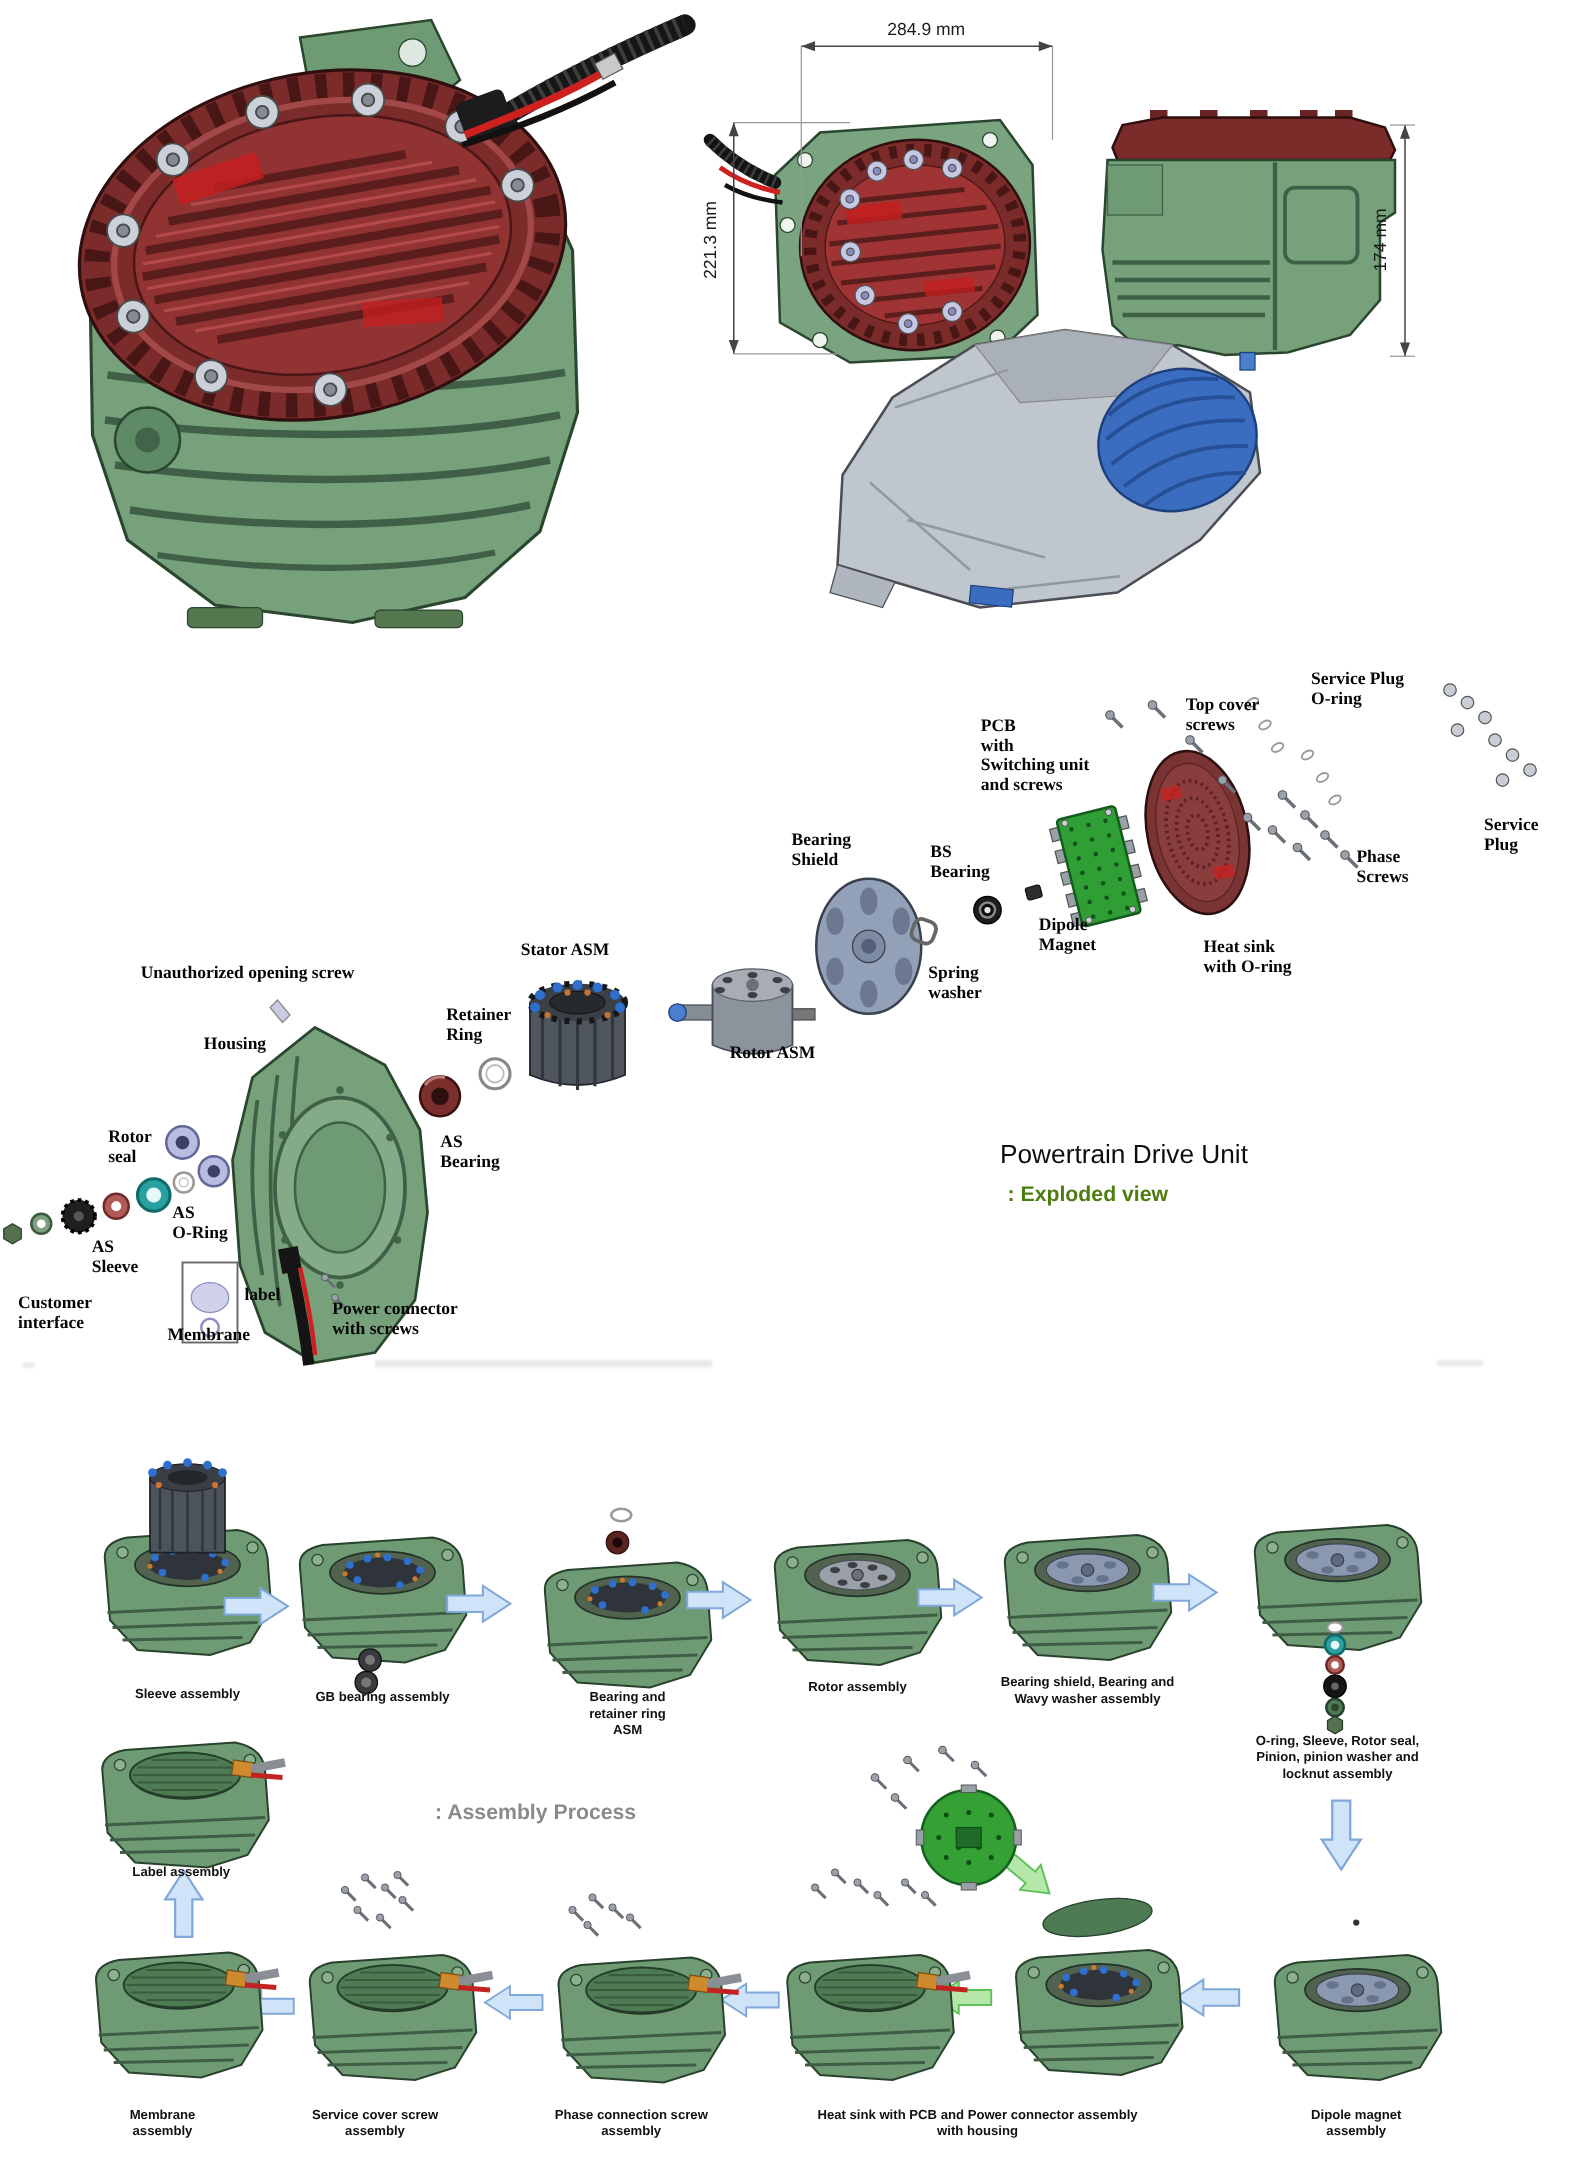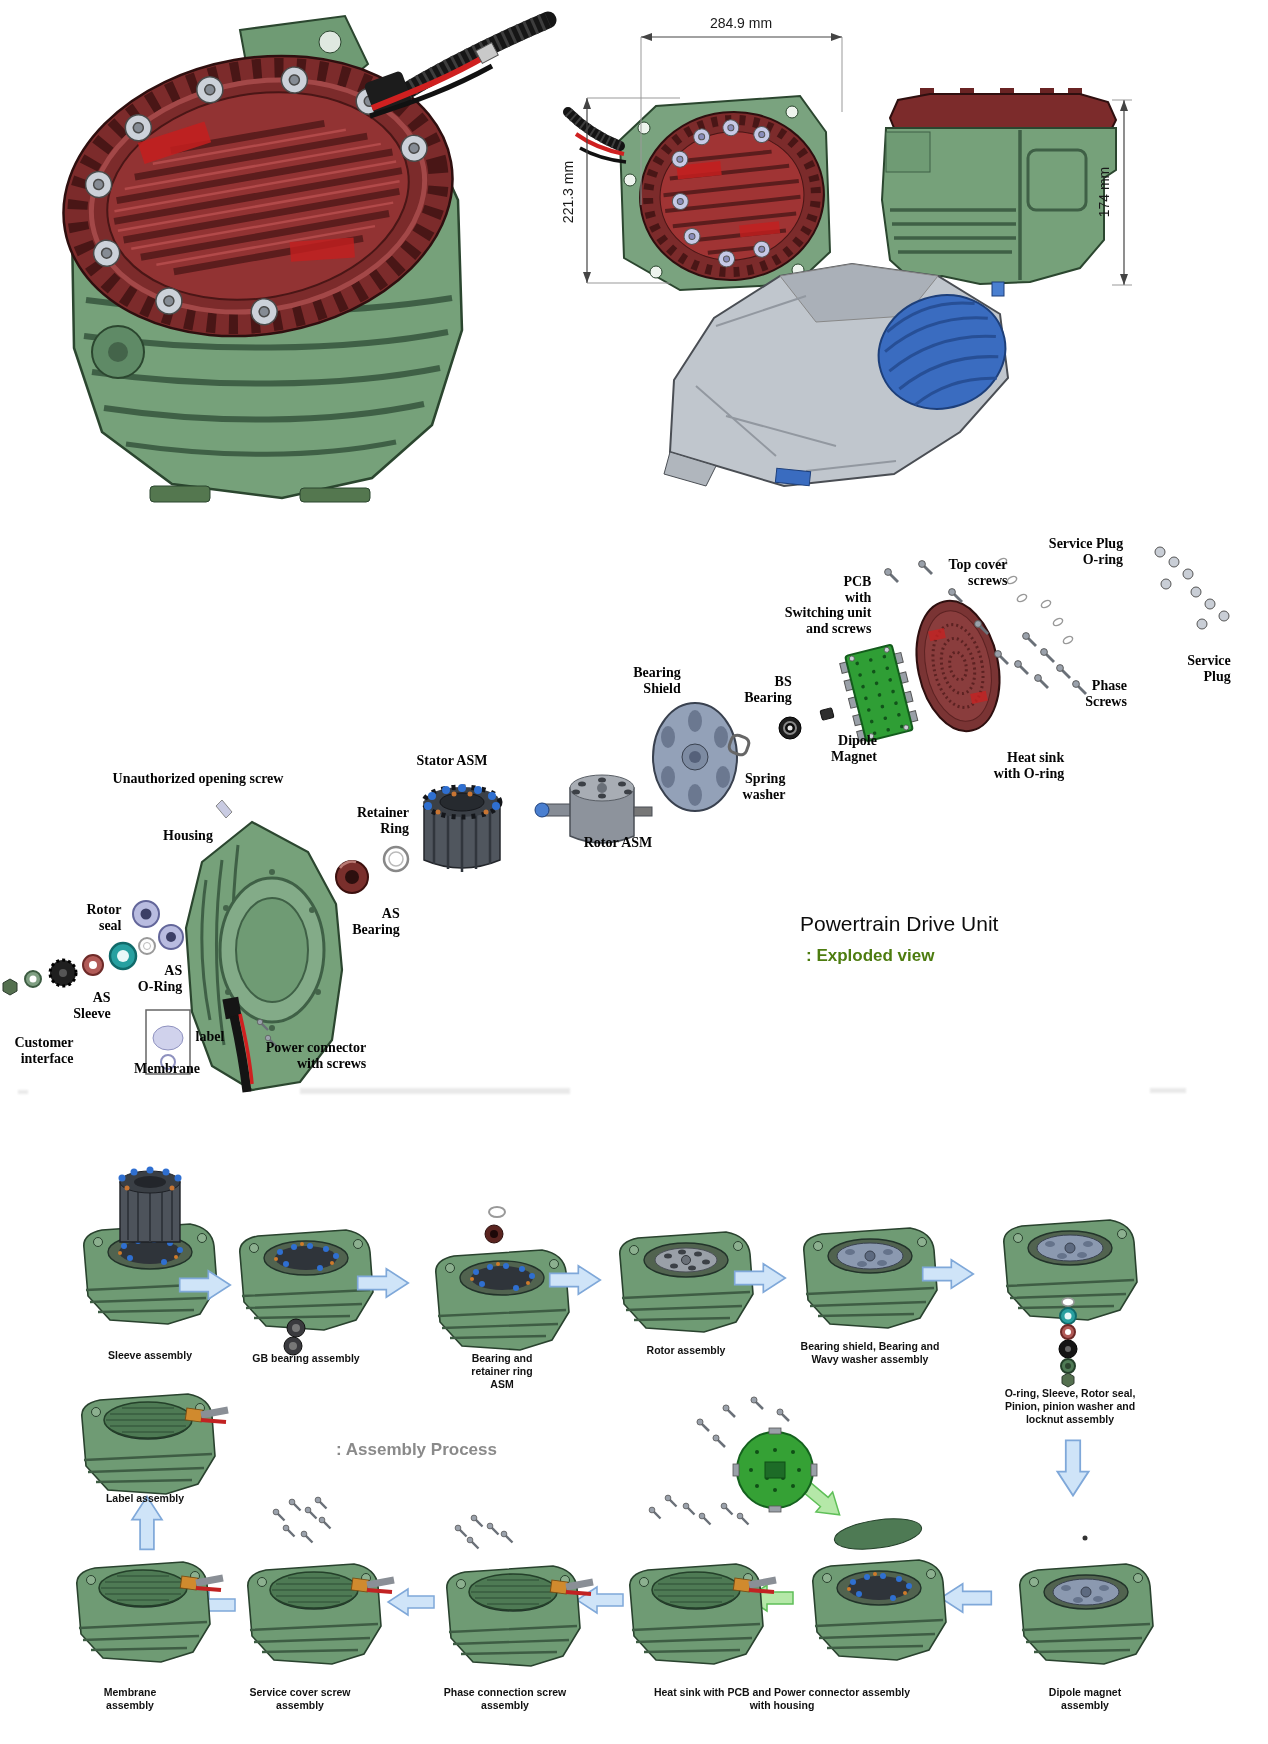--- a/index.html
+++ b/index.html
@@ -1,27 +1,27 @@
 <!DOCTYPE html>
 <html><head>
 <meta charset="utf-8">
 <style>
   html,body{margin:0;padding:0}
   body{width:1268px;height:1744px;position:relative;background:#fff;overflow:hidden;
        font-family:"Liberation Sans",sans-serif;}
   .abs{position:absolute}
   .xlabel{position:absolute;transform:translate(-50%,-50%);
           font-family:"Liberation Serif",serif;font-weight:bold;font-size:14px;
-          line-height:1.12;text-align:right;white-space:pre-line;color:#050505}
+          line-height:1.12;text-align:left;white-space:pre-line;color:#050505}
   .cap{position:absolute;transform:translateX(-50%);
        font-family:"Liberation Sans",sans-serif;font-weight:bold;font-size:10.5px;
        line-height:1.25;text-align:center;white-space:pre-line;color:#111}
   .title-main{position:absolute;left:800px;top:912px;font-size:21px;font-weight:normal;color:#0d0d0d}
   .title-sub{position:absolute;left:806px;top:946px;font-size:17px;font-weight:bold;color:#4d7c0f}
-  .title-asm{position:absolute;left:336px;top:1440px;font-size:17px;font-weight:bold;color:#8a8a8a}
+  .title-asm{position:absolute;left:348px;top:1440px;font-size:17px;font-weight:bold;color:#8a8a8a}
   .fade{position:absolute;background:#c9c9c9;opacity:.4;filter:blur(1px)}
   svg{display:block}
 </style>
 </head>
 <body>
 
 <svg width="0" height="0" style="position:absolute" aria-hidden="true">
   <defs>
     <g id="arrow-r">
         <polygon points="-23,-6 3,-6 3,-13 23,0 3,13 3,6 -23,6" stroke-width="1.5"></polygon>
@@ -529,21 +529,21 @@
 <div class="xlabel" style="left:764px;top:787px">Spring
 washer</div>
 <div class="xlabel" style="left:828px;top:605px">PCB
 with
 Switching unit
 and screws</div>
 <div class="xlabel" style="left:854px;top:749px">Dipole
 Magnet</div>
 <div class="xlabel" style="left:978px;top:573px">Top cover
 screws</div>
-<div class="xlabel" style="left:1029px;top:766px">Heat sink
+<div class="xlabel" style="left:998px;top:766px">Heat sink
 with O-ring</div>
 <div class="xlabel" style="left:1086px;top:552px">Service Plug
 O-ring</div>
 <div class="xlabel" style="left:1106px;top:694px">Phase
 Screws</div>
 <div class="xlabel" style="left:1209px;top:669px">Service
 Plug</div>
 
 <div class="title-main">Powertrain Drive Unit</div>
 <div class="title-sub">: Exploded view</div>

